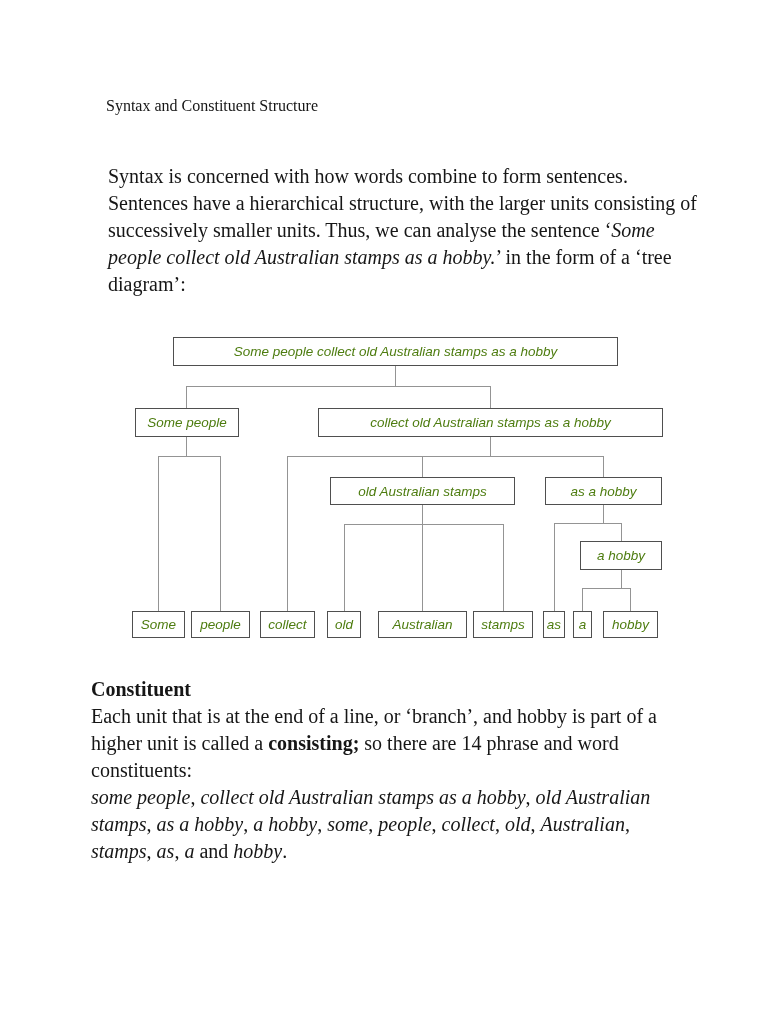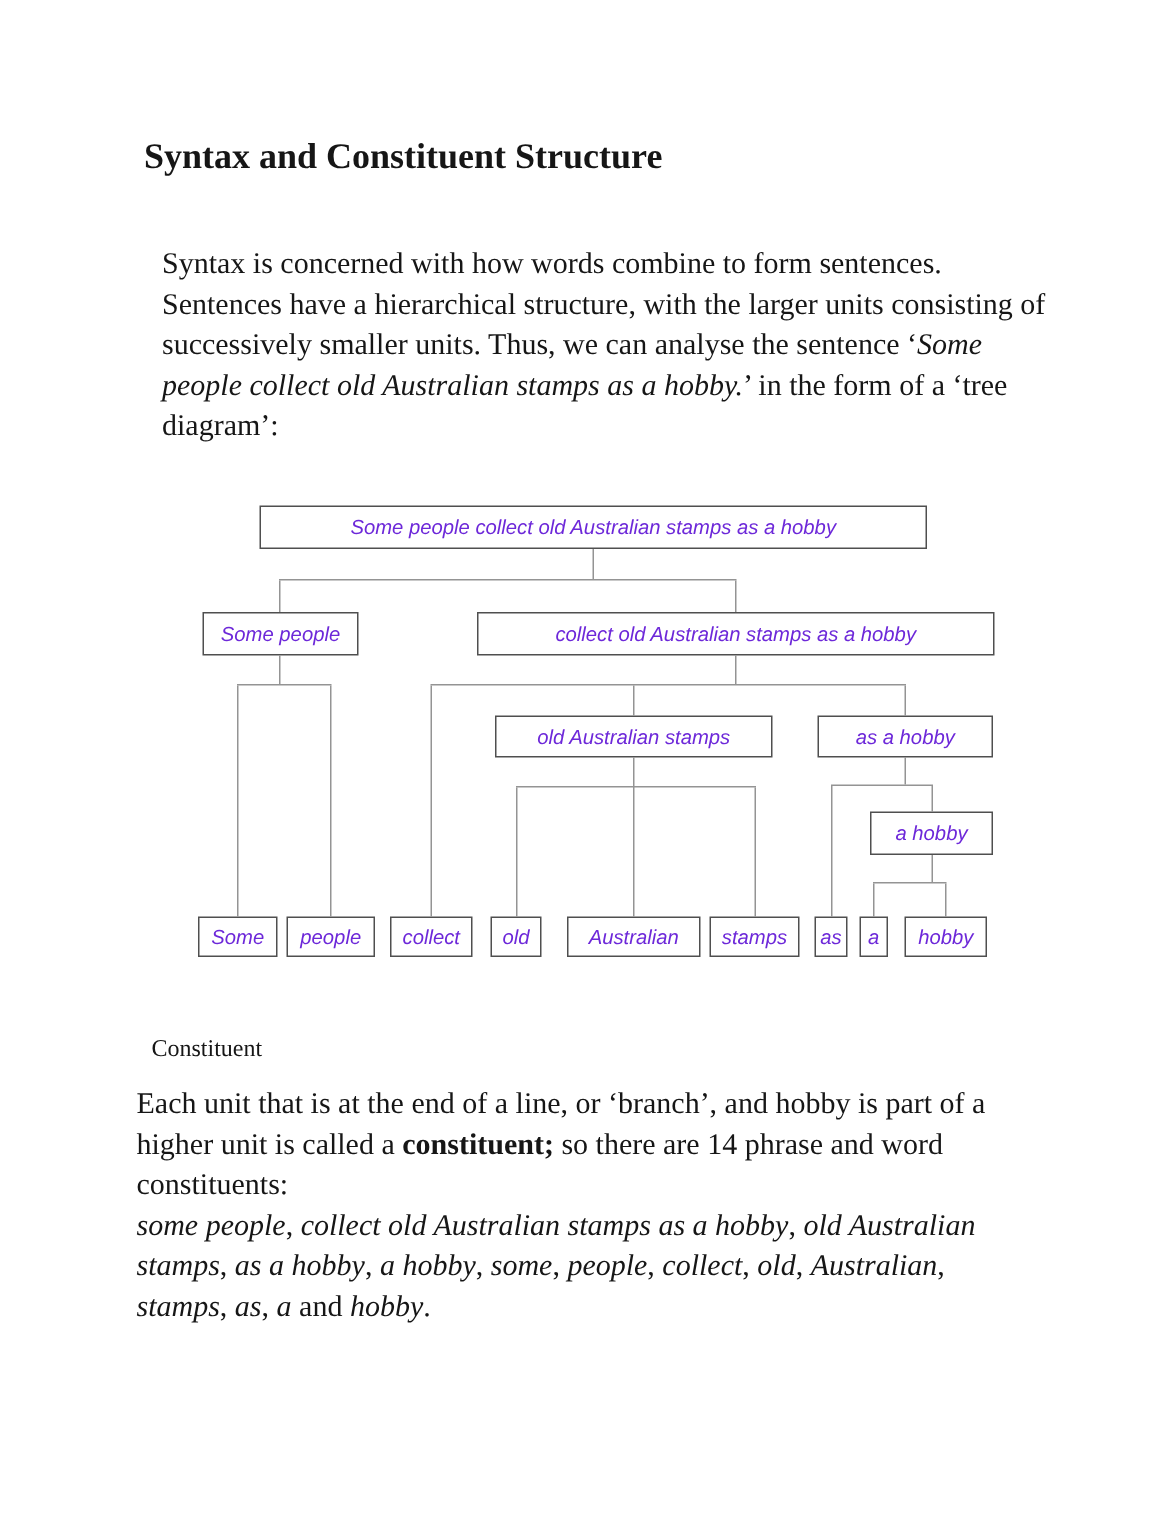--- a/index.html
+++ b/index.html
@@ -1,31 +1,31 @@
 <!DOCTYPE html>
 <html><head>
 <meta charset="utf-8">
 <style>
   html,body{margin:0;padding:0;background:#ffffff;}
   .page{position:relative;width:768px;height:1024px;background:#ffffff;overflow:hidden;
         font-family:"Liberation Serif", serif;color:#161616;}
-  .title{position:absolute;left:96px;top:92px;margin:0;font-size:24px;line-height:27px;
-         font-weight:bold;white-space:nowrap;}
+  .title{position:absolute;left:106px;top:92px;margin:0;font-size:16px;line-height:27px;
+         font-weight:normal;white-space:nowrap;}
   .intro{position:absolute;left:91px;top:146px;width:604px;margin:17px;
          font-size:20px;line-height:27px;}
   .intro i{font-style:italic;}
   .constituent{position:absolute;left:91px;top:676px;width:604px;font-size:20px;line-height:27px;}
-  .constituent h2{margin:10px;font-size:16px;line-height:27px;font-weight:normal;}
+  .constituent h2{margin:0;font-size:20px;line-height:27px;font-weight:bold;}
   .constituent p{margin:0;}
   .phrase-list i{font-style:italic;}
   .diagram{position:absolute;left:0;top:0;width:768px;height:1024px;pointer-events:none;}
   .tnode{position:absolute;box-sizing:border-box;border:1px solid #4f4f4f;background:#ffffff;
          display:flex;align-items:center;justify-content:center;
          font-family:"Liberation Sans", sans-serif;font-style:italic;
-         font-size:13.5px;color:#6d28d9;white-space:nowrap;z-index:2;}
+         font-size:13.5px;color:#4d7c0f;white-space:nowrap;z-index:2;}
   .tline{position:absolute;background:#949494;z-index:1;}
 </style>
 </head>
 <body>
 
 <div class="page">
 
   <h1 class="title">Syntax and Constituent Structure</h1>
 
   <p class="intro"><span>Syntax is concerned with how words combine to form sentences. Sentences have a hierarchical structure, with the larger units consisting of successively smaller units. Thus, we can analyse the sentence ‘</span><i>Some people collect old Australian stamps as a hobby.</i><span>’ in the form of a ‘tree diagram’:</span></p>
@@ -68,17 +68,17 @@
       <div class="tnode" style="left: 327px; top: 611px; width: 34px; height: 27px;">old</div>
       <div class="tnode" style="left: 378px; top: 611px; width: 89px; height: 27px;">Australian</div>
       <div class="tnode" style="left: 473px; top: 611px; width: 60px; height: 27px;">stamps</div>
       <div class="tnode" style="left: 543px; top: 611px; width: 22px; height: 27px;">as</div>
       <div class="tnode" style="left: 573px; top: 611px; width: 19px; height: 27px;">a</div>
       <div class="tnode" style="left: 603px; top: 611px; width: 55px; height: 27px;">hobby</div>
     </div>
 
   <div class="constituent">
     <h2>Constituent</h2>
-    <p><span>Each unit that is at the end of a line, or ‘branch’, and hobby is part of a higher unit is called a </span><b>constituent;</b><span> so there are 14 phrase and word constituents:</span></p>
+    <p><span>Each unit that is at the end of a line, or ‘branch’, and hobby is part of a higher unit is called a </span><b>consisting;</b><span> so there are 14 phrase and word constituents:</span></p>
     <p class="phrase-list" id="phrase-list"><i>some people</i><span>, </span><i>collect old Australian stamps as a hobby</i><span>, </span><i>old Australian stamps</i><span>, </span><i>as a hobby</i><span>, </span><i>a hobby</i><span>, </span><i>some</i><span>, </span><i>people</i><span>, </span><i>collect</i><span>, </span><i>old</i><span>, </span><i>Australian</i><span>, </span><i>stamps</i><span>, </span><i>as</i><span>, </span><i>a</i><span> and </span><i>hobby</i><span>.</span></p>
   </div>
 
 </div>
 
 </body></html>

